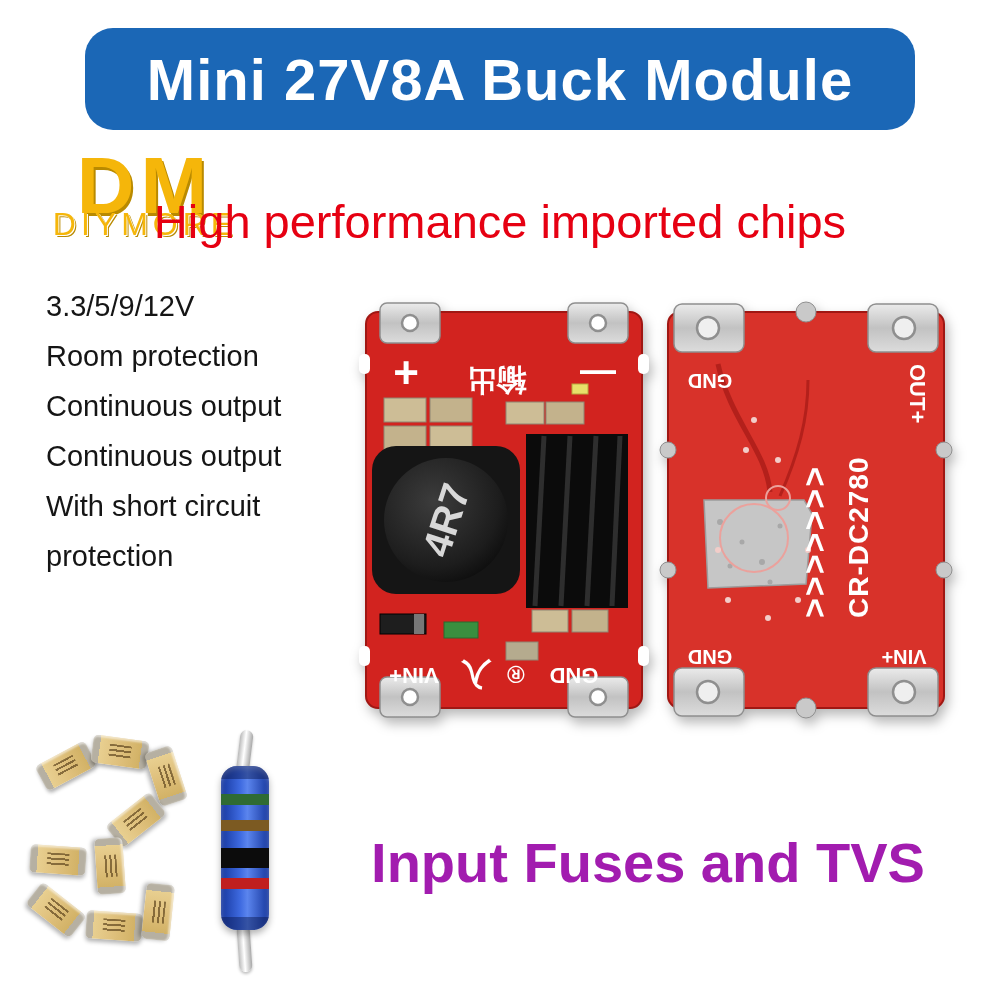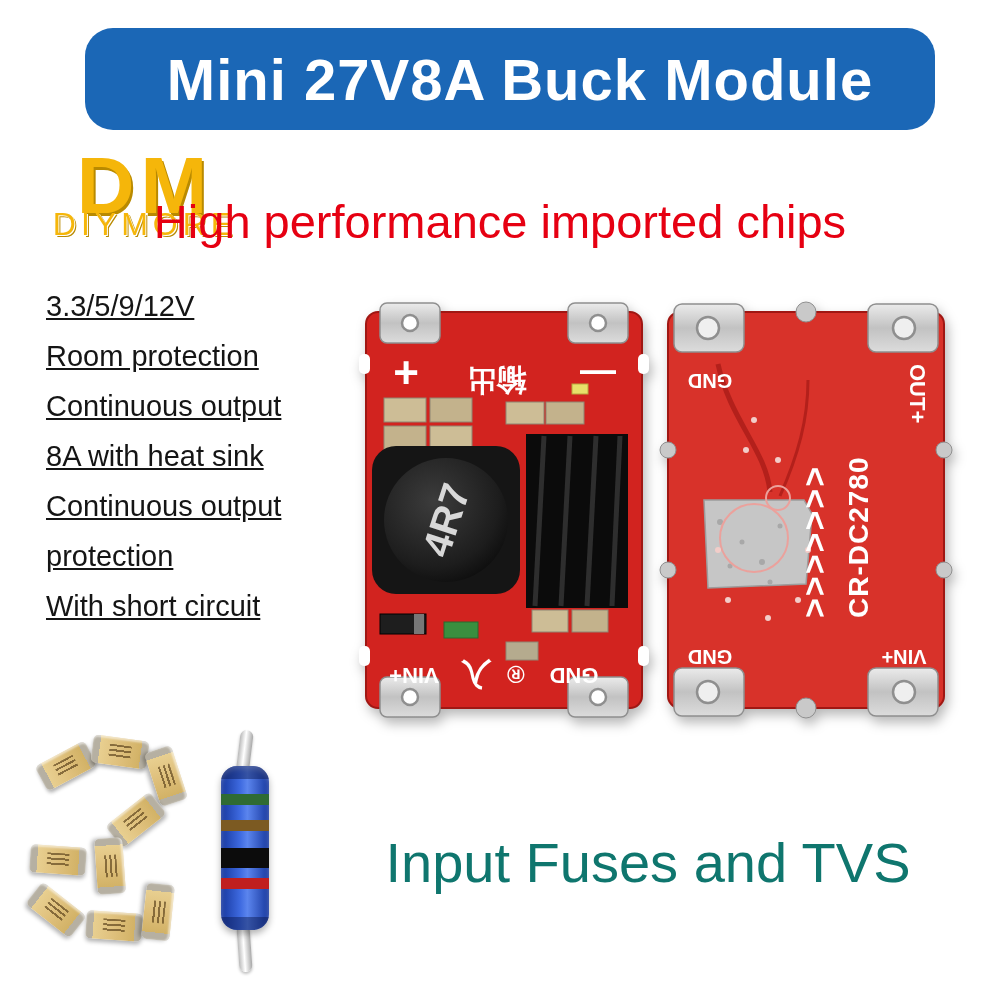--- a/index.html
+++ b/index.html
@@ -2,37 +2,37 @@
 <html><head>
 <meta charset="utf-8">
 <style>
   html,body { margin:0; padding:0; }
   .canvas { position:relative; width:1000px; height:1000px; background:#ffffff; overflow:hidden;
             font-family:"Liberation Sans", sans-serif; }
 
   
   .banner { position:absolute; left:85px; top:28px; width:830px; height:102px;
             background:#1b67b6; border-radius:28px; display:flex; align-items:center;
-            justify-content:center; z-index:3;padding-left:20px; }
+            justify-content:center; z-index:3; }
   .banner-title { color:#ffffff; font-size:58px; font-weight:700; white-space:nowrap; letter-spacing:1px; }
 
   
   .logo { position:absolute; left:26px; top:146px; width:238px; text-align:center; z-index:1; line-height:1; }
   .logo-dm { font-size:80px; font-weight:800; color:#f5b60a; letter-spacing:6px;
              text-shadow:2px 3px 0 #b98a00; }
   .logo-name { margin-top:-18px; font-size:32px; font-weight:400; color:#f5b60a; letter-spacing:5px;
                text-shadow:1px 1px 0 #ffffff, 2px 2px 0 #b98a00; }
 
   
   .headline { position:absolute; left:0; top:194px; width:1000px; text-align:center;
               color:#e60012; font-size:47px; font-weight:400; white-space:nowrap; z-index:2; }
 
   
   .features { position:absolute; left:46px; top:288px; z-index:2; }
-  .feature-line { font-size:29px; color:#151515; height:50px; line-height:36px;text-decoration:underline; }
+  .feature-line { font-size:29px; color:#151515; height:50px; line-height:36px; }
 
   
   .board { position:absolute; filter:drop-shadow(3px 6px 6px rgba(0,0,0,0.28)); }
 
   
   .fuse { position:absolute; width:56px; height:28px; border-radius:5px;
           background:linear-gradient(90deg,#b6b0a2 0%,#b6b0a2 13%,#e8cf90 13%,#dfc07c 50%,#d2b266 87%,#b6b0a2 87%,#b6b0a2 100%);
           box-shadow:0 3px 4px rgba(0,0,0,0.3), inset 0 2px 2px rgba(255,255,255,0.55); }
   .fuse::after { content:""; position:absolute; left:17px; top:7px; width:22px; height:14px;
           background:repeating-linear-gradient(180deg, rgba(75,50,15,0.6) 0px, rgba(75,50,15,0.6) 2px,
@@ -53,21 +53,21 @@
   .res-body::after { content:""; position:absolute; bottom:0; left:0; right:0; height:13px;
           background:rgba(8,22,75,0.45); }
   .band { position:absolute; left:0; width:100%; }
   .band-green { top:28px; height:11px; background:#2f6b33; }
   .band-brown { top:54px; height:11px; background:#7c5a22; }
   .band-black { top:82px; height:20px; background:#0c0c0c; }
   .band-red   { top:112px; height:11px; background:#c01f1f; }
 
   
   .footer-text { position:absolute; left:300px; top:830px; width:696px; text-align:center;
-                 color:#0f766e; font-size:56px; font-weight:400; white-space:nowrap; z-index:2; }
+                 color:#a21caf; font-size:56px; font-weight:700; white-space:nowrap; z-index:2; }
 </style>
 </head>
 <body>
 
 <div class="canvas">
 
   <div class="banner">
     <span class="banner-title">Mini 27V8A Buck Module</span>
   </div>
 
@@ -75,24 +75,23 @@
     <div class="logo-dm">DM</div>
     <div class="logo-name">DIYMORE</div>
   </div>
 
   <div class="headline">High performance imported chips</div>
 
   <div class="features">
     <div class="feature-line">3.3/5/9/12V</div>
     <div class="feature-line">Room protection</div>
     <div class="feature-line">Continuous output</div>
-    <div class="feature-line">8A with heat sink</div>
     <div class="feature-line">Continuous output</div>
+    <div class="feature-line">With short circuit</div>
     <div class="feature-line">protection</div>
-    <div class="feature-line">With short circuit</div>
   </div>
 
   <svg class="board" style="left:356px; top:300px;" width="296" height="420" viewBox="0 0 296 420">
     <defs>
       <radialGradient id="coilF" cx="40%" cy="35%" r="75%">
         <stop offset="0%" stop-color="#3c3c3c"></stop>
           <stop offset="70%" stop-color="#1d1d1d"></stop>
           <stop offset="100%" stop-color="#090909"></stop>
       </radialGradient>
       <linearGradient id="padF" x1="0" y1="0" x2="0" y2="1">

